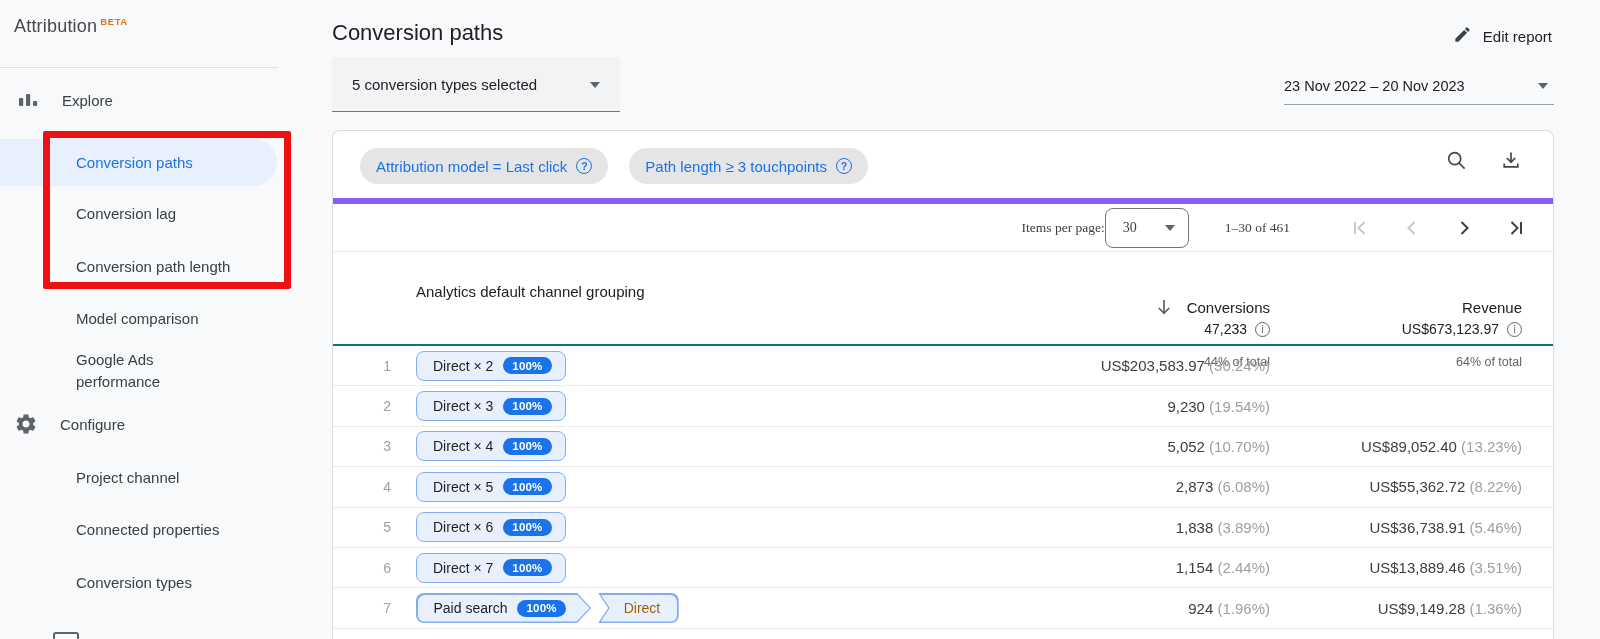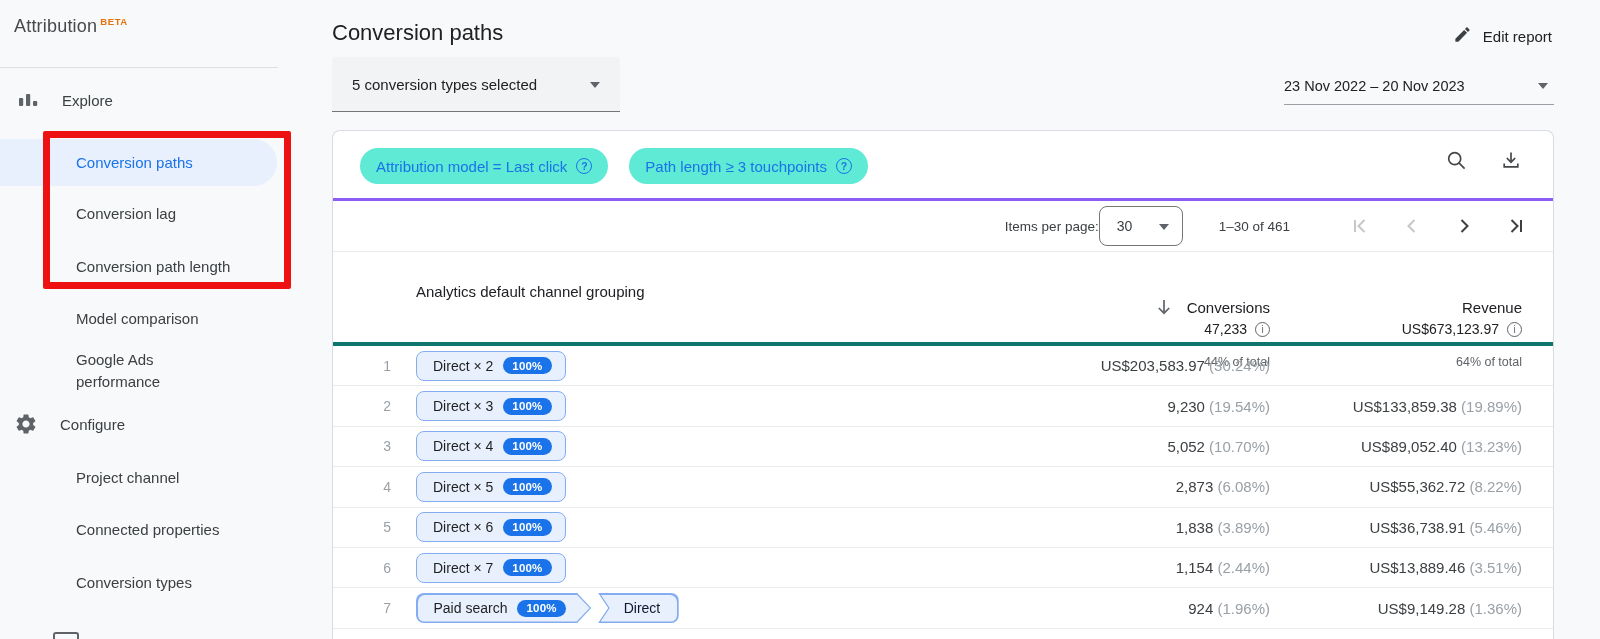--- a/index.html
+++ b/index.html
@@ -27,34 +27,34 @@
   .types-select { position:absolute; left:0; top:57px; width:288px; height:55px; background:#f1f3f4; border-bottom:1px solid #747775; border-radius:4px 4px 0 0; display:flex; align-items:center; padding:0 20px; font-size:15px; color:#202124; cursor:pointer; }
   .types-select .caret { margin-left:auto; }
   .caret { width:0; height:0; border:5px solid transparent; border-top:6px solid #5f6368; display:inline-block; position:relative; top:3px; }
   .edit-report { position:absolute; right:2px; top:25px; display:flex; align-items:center; gap:11px; font-size:15px; color:#202124; cursor:pointer; }
   .date-range { position:absolute; right:0; top:78px; width:270px; height:27px; border-bottom:1px solid #9aa0a6; font-size:14.5px; color:#202124; cursor:pointer; }
   .date-range .caret { position:absolute; right:6px; top:5px; }
 
   
   .card { position:absolute; left:0; right:0; top:130px; bottom:0; background:#fff; border:1px solid #dadce0; border-bottom:none; border-radius:8px 8px 0 0; overflow:hidden; }
   .chips-row { position:relative; height:67px; padding:17px 0 0 27px; display:flex; gap:21px; }
-  .chip-filter { height:36px; border-radius:18px; background:#5eead4; color:#1a73e8; font-size:15px; display:inline-flex; align-items:center; gap:9px; padding:0 16px; cursor:pointer; }
+  .chip-filter { height:36px; border-radius:18px; background:#e5e5e5; color:#1a73e8; font-size:15px; display:inline-flex; align-items:center; gap:9px; padding:0 16px; cursor:pointer; }
   .help { width:16px; height:16px; border:1.4px solid #1a73e8; border-radius:50%; font-size:10.5px; display:inline-flex; align-items:center; justify-content:center; font-weight:bold; }
   .top-icons { position:absolute; right:30px; top:18px; display:flex; gap:30px; }
   .top-icons .icon { width:24px; height:24px; cursor:pointer; }
 
-  .pag-row { height:53px; border-top:3px solid #8b5cf6; display:flex; align-items:center; justify-content:flex-end; padding-right:25px; font-size:13.5px; color:#3c4043; }
+  .pag-row { height:53px; border-top:6px solid #8b5cf6; display:flex; align-items:center; justify-content:flex-end; padding-right:25px; font-size:13.5px; color:#3c4043;font-family:Liberation Serif, serif; }
   .pag-select { width:84px; height:40px; border:1px solid #747775; border-radius:8px; display:flex; align-items:center; padding:0 13px 0 17px; margin-left:0; font-size:14px; cursor:pointer; }
   .pag-select .caret { margin-left:auto; }
   .pag-range { margin:0 58px 0 36px; }
   .pager { display:flex; gap:28px; }
   .pager .icon { width:24px; height:24px; cursor:pointer; }
 
   .cols { display:grid; grid-template-columns:66px 1fr 320px 252px; padding-right:31px; align-items:center; }
-  .thead { border-top:1px solid #e8eaed; border-bottom:4px solid #0f766e; height:95px; padding-top:13px; }
+  .thead { border-top:1px solid #e8eaed; border-bottom:2px solid #0f766e; height:95px; padding-top:13px; }
   .h-row1 { height:24px; }
   .h-row2 { height:34px; }
   .h-row3 { height:18px; }
   .dim-head { grid-column:2; padding-left:17px; font-size:15px; color:#202124; cursor:pointer; }
   .col-right { display:flex; justify-content:flex-end; align-items:center;margin-top:32px; }
   .head-label { font-size:15px; color:#202124; cursor:pointer; }
   .sort-icon { width:20px; height:20px; margin-right:13px; cursor:pointer; }
   .total { font-size:14px; color:#202124; }
   .info { width:15px; height:15px; border:1.4px solid #5f6368; border-radius:50%; color:#5f6368; font-size:10px; display:inline-flex; align-items:center; justify-content:center; margin-left:8px; cursor:pointer; }
   .share { font-size:12.5px; color:#5f6368; }
@@ -63,21 +63,21 @@
   .t-idx { text-align:right; padding-right:8px; font-size:14px; color:#9aa0a6; }
   .t-path { padding-left:17px; display:flex; align-items:center; gap:7px; }
   .t-num { text-align:right; font-size:15px; color:#3c4043; }
   .pct { color:#9aa0a6; }
 
   .chip { display:inline-flex; align-items:center; gap:10px; height:30px; padding:0 13px 0 16px; background:#e8f0fe; border:1.5px solid #84acf1; border-radius:8px; font-size:14px; color:#1f1f1f; }
   .badge { background:#1a73e8; color:#fff; font-size:11.5px; font-weight:bold; padding:2.5px 9px; border-radius:10px; letter-spacing:.2px; }
   .chip-arrow-outer { background:#84acf1; clip-path:polygon(0 0, calc(100% - 14px) 0, 100% 50%, calc(100% - 14px) 100%, 0 100%); border-radius:8px 0 0 8px; display:inline-block; }
   .chip-arrow-inner { margin:1.5px; background:#e8f0fe; clip-path:polygon(0 0, calc(100% - 13px) 0, 100% 50%, calc(100% - 13px) 100%, 0 100%); border-radius:7px 0 0 7px; height:27px; display:flex; align-items:center; gap:10px; padding:0 24px 0 16px; font-size:14px; color:#1f1f1f; }
   .chip-notch-outer { background:#84acf1; clip-path:polygon(0 0, 100% 0, 100% 100%, 0 100%, 10px 50%); border-radius:0 8px 8px 0; display:inline-block; }
-  .chip-notch-inner { margin:1.5px 1.5px 1.5px 2.5px; background:#e8f0fe; clip-path:polygon(0 0, 100% 0, 100% 100%, 0 100%, 9px 50%); border-radius:0 7px 7px 0; height:27px; display:flex; align-items:center; padding:0 17px 0 23px; font-size:14px; color:#0f172a; }
+  .chip-notch-inner { margin:1.5px 1.5px 1.5px 2.5px; background:#e8f0fe; clip-path:polygon(0 0, 100% 0, 100% 100%, 0 100%, 9px 50%); border-radius:0 7px 7px 0; height:27px; display:flex; align-items:center; padding:0 17px 0 23px; font-size:14px; color:#a16207; }
 </style>
 </head>
 <body>
 
 <div class="stage">
 
   <aside class="sidebar">
     <div class="app-title">
       <span>Attribution</span><span class="beta">BETA</span>
     </div>
@@ -252,21 +252,20 @@
           </div>
           <div class="trow cols">
             <div class="t-idx">2</div>
             <div class="t-path">
               <span class="chip">
                 <span class="chip-label">Direct × 3</span>
                 <span class="badge">100%</span>
               </span>
             </div>
             <div class="t-num"><span class="val">9,230</span><span class="pct"> (19.54%)</span></div>
-            <div class="t-num"><span class="val">US$133,859.38</span><span class="pct"> (19.89%)</span></div>
           </div>
           <div class="trow cols">
             <div class="t-idx">3</div>
             <div class="t-path">
               <span class="chip">
                 <span class="chip-label">Direct × 4</span>
                 <span class="badge">100%</span>
               </span>
             </div>
             <div class="t-num"><span class="val">5,052</span><span class="pct"> (10.70%)</span></div>

